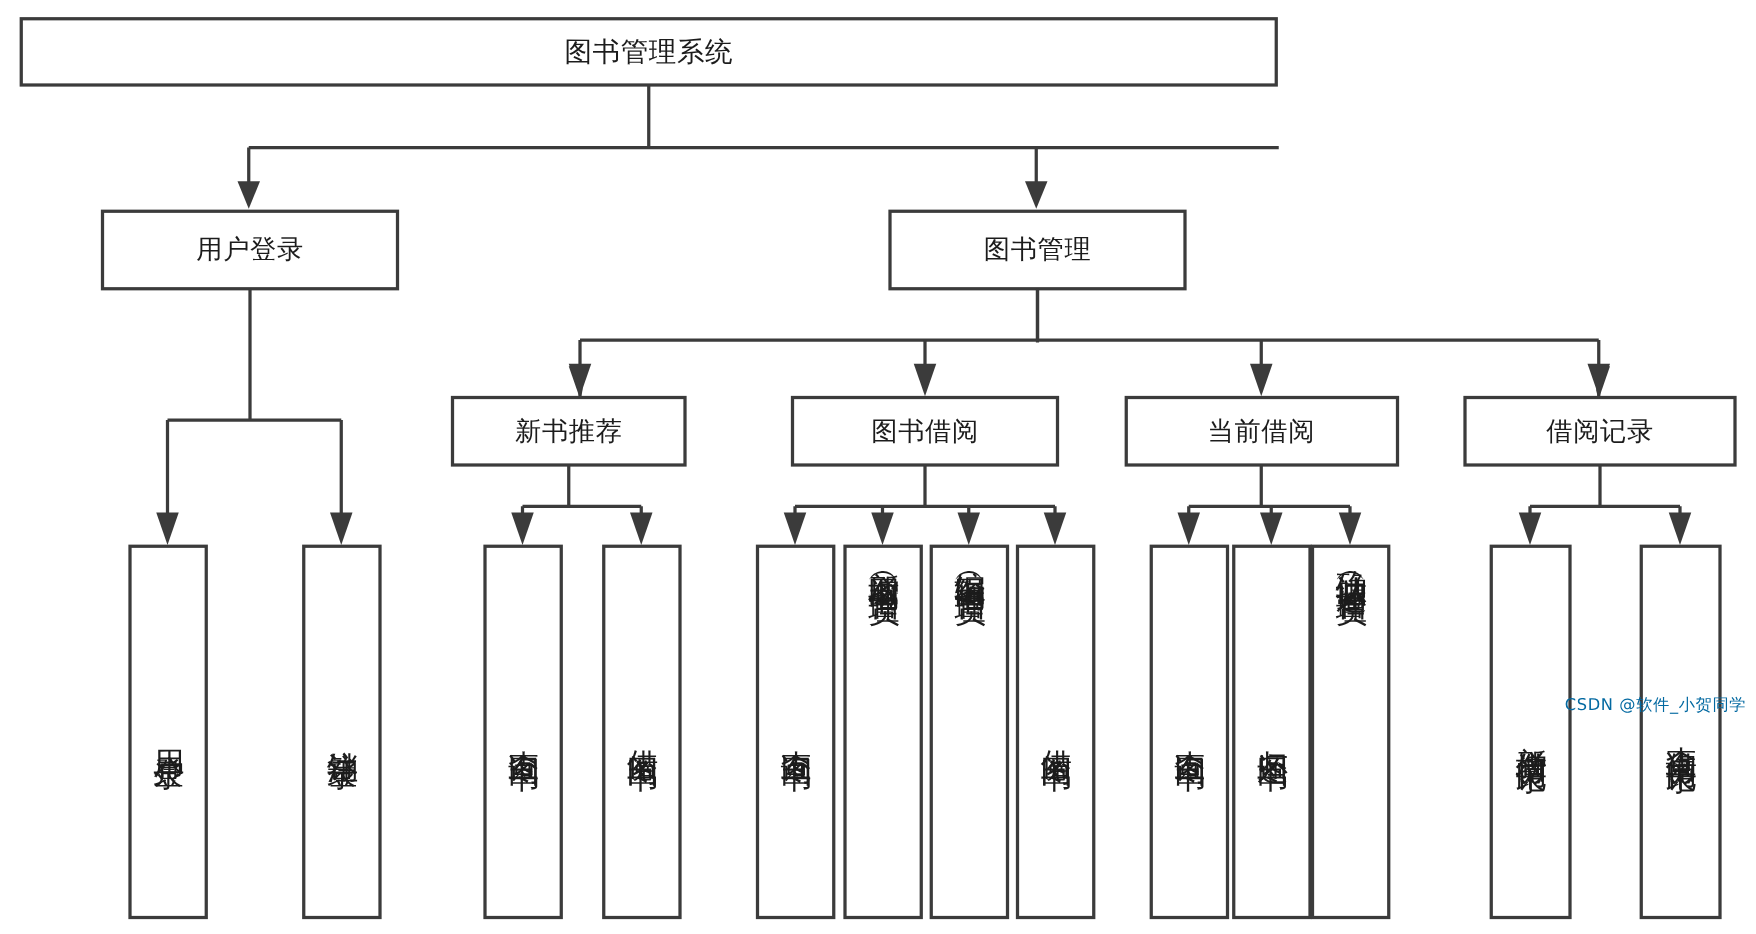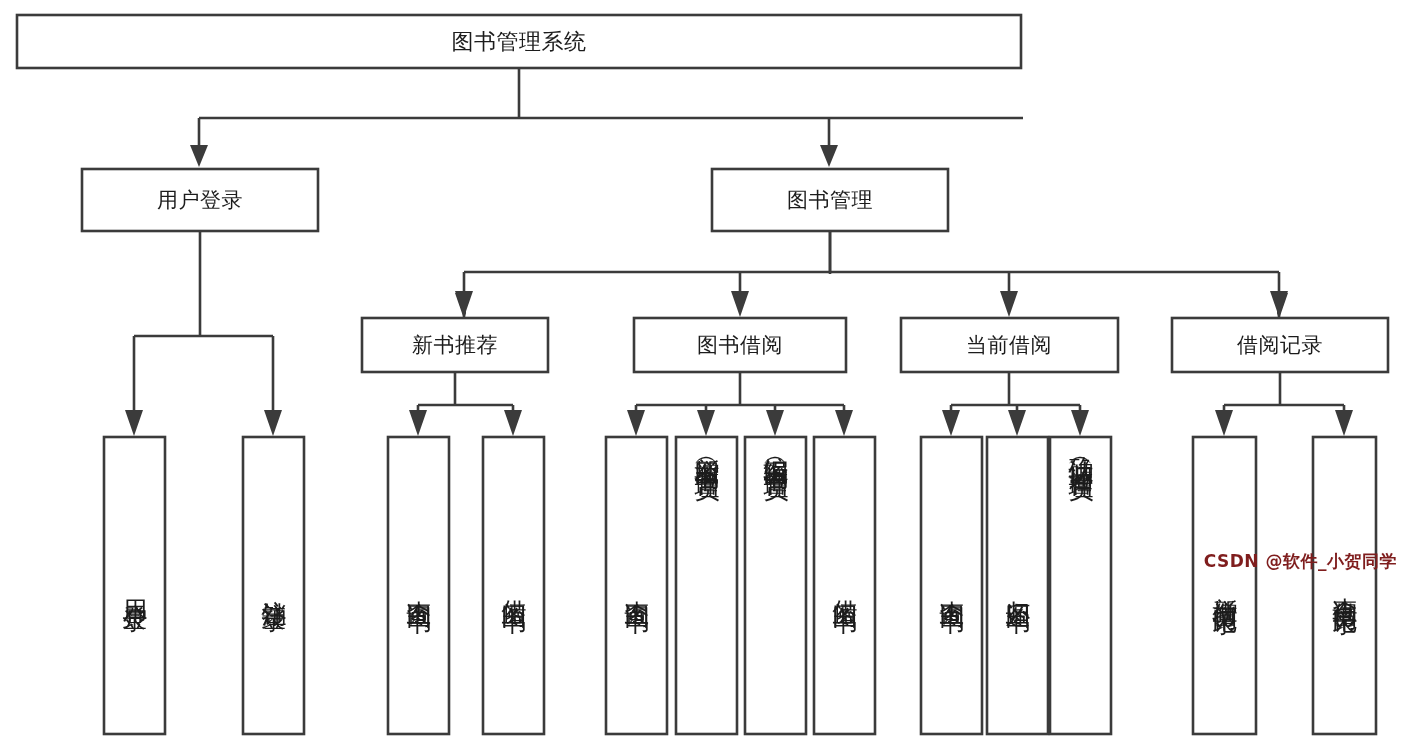--- a/index.html
+++ b/index.html
@@ -70,25 +70,24 @@
     color: #1c1c1c;
     letter-spacing: 3px;
     white-space: nowrap;
     text-align: center;
   }
   #watermark {
     position: absolute;
     right: 8px;
     bottom: 4px;
     font-family: "DejaVu Sans", "Liberation Sans", sans-serif;
-    font-size: 17px;
-    color: #7f1d1d;
+    font-size: 13px;
+    color: #0369a1;
     letter-spacing: 0.5px;
     white-space: nowrap;
-    font-weight: bold;
   }
 </style>
 </head>
 <body>
 
 <div id="diagram-root">
 
   <svg id="tree-svg" viewBox="0 0 1405 747">
 
     <g>

